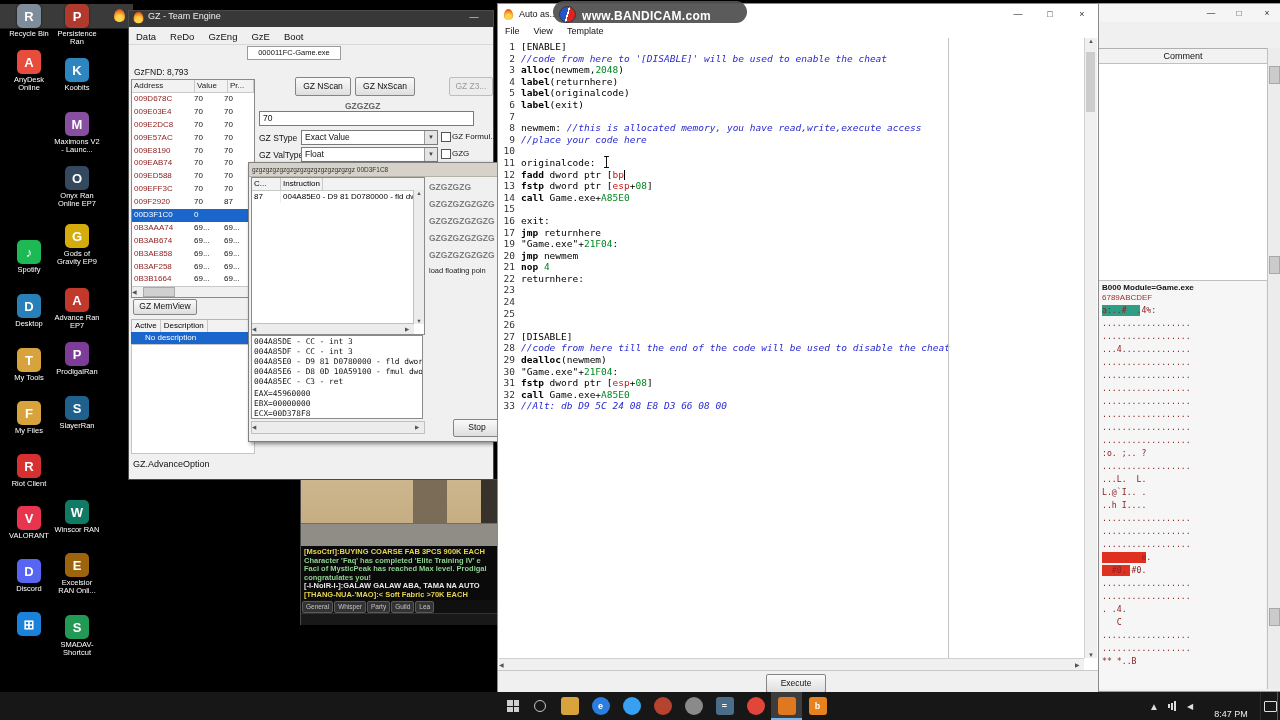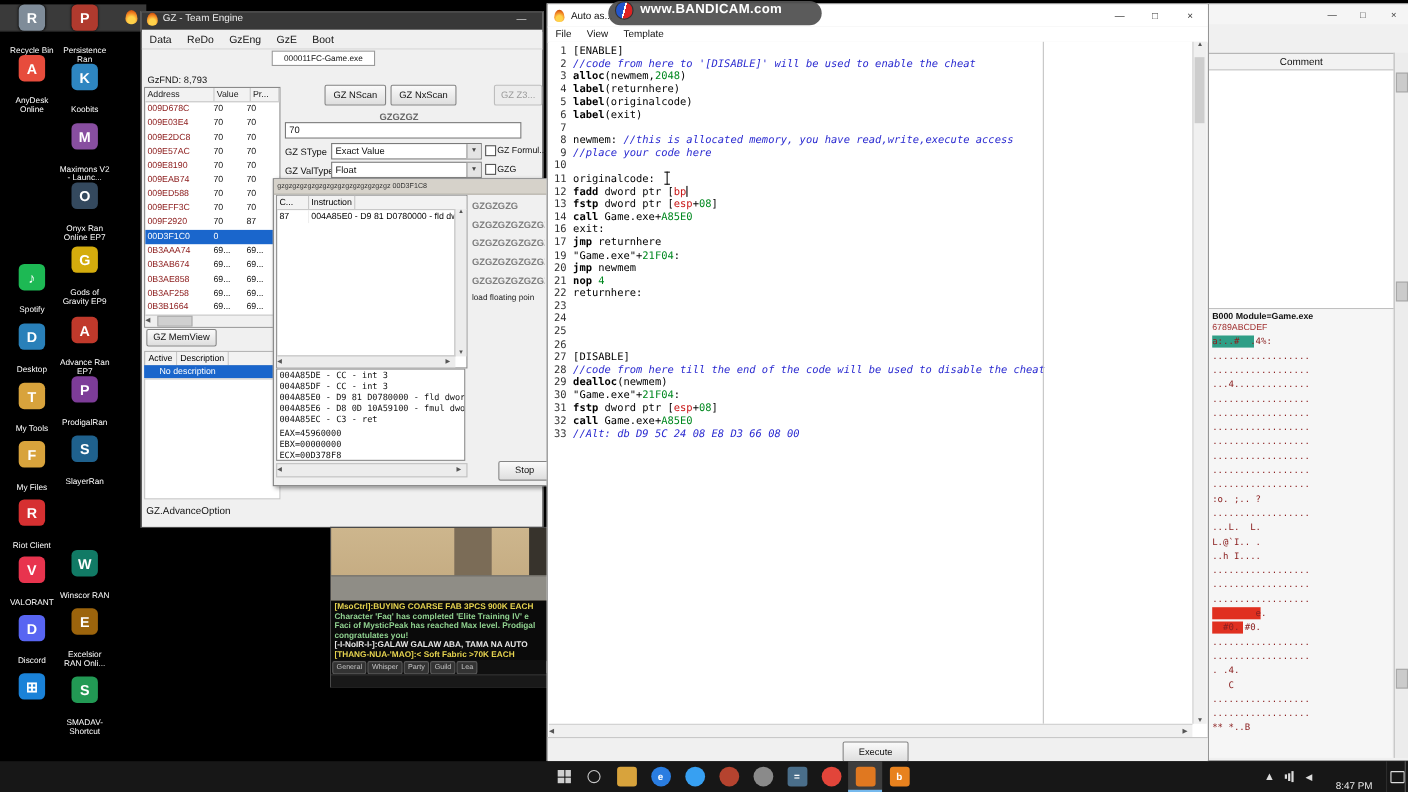--- a/index.html
+++ b/index.html
@@ -9,21 +9,21 @@
   
   #tl-frag{left:0;top:4px;width:133px;height:24px;background:#3a3a3a;border-bottom:1px solid #1d1d1d}
   .flame{width:11px;height:13px;background:radial-gradient(circle at 50% 72%,#ffd24a 0 30%,#f08020 62%,#b33000 100%);
          border-radius:50% 50% 44% 44%/62% 62% 38% 38%}
   #tl-frag .flame{position:absolute;left:114px;top:5px}
   
   .dcol{z-index:3}
   .dicon{position:absolute;width:46px;text-align:center;cursor:default}
   .dglyph{width:24px;height:24px;margin:0 auto;border-radius:5px;display:grid;place-items:center;
           color:#fff;font-size:13px;font-weight:bold;box-shadow:0 0 2px rgba(0,0,0,.8)}
-  .dlabel{font-size:7.5px;line-height:8px;color:#fff;text-shadow:1px 1px 1px #000;margin-top:14px;word-wrap:break-word}
+  .dlabel{font-size:7.5px;line-height:8px;color:#fff;text-shadow:1px 1px 1px #000;margin-top:2px;word-wrap:break-word}
   #dcol-col1{left:6px;top:0;position:absolute;width:46px;height:660px}
   #dcol-col2{left:54px;top:0;position:absolute;width:46px;height:680px}
   #dcol-col1 .dicon:nth-child(1){top:4px}  #dcol-col1 .dicon:nth-child(2){top:50px}
   #dcol-col1 .dicon:nth-child(3){top:240px}#dcol-col1 .dicon:nth-child(4){top:294px}
   #dcol-col1 .dicon:nth-child(5){top:348px}#dcol-col1 .dicon:nth-child(6){top:401px}
   #dcol-col1 .dicon:nth-child(7){top:454px}#dcol-col1 .dicon:nth-child(8){top:506px}
   #dcol-col1 .dicon:nth-child(9){top:559px}#dcol-col1 .dicon:nth-child(10){top:612px}
   #dcol-col2 .dicon:nth-child(1){top:4px}  #dcol-col2 .dicon:nth-child(2){top:58px}
   #dcol-col2 .dicon:nth-child(3){top:112px}#dcol-col2 .dicon:nth-child(4){top:166px}
   #dcol-col2 .dicon:nth-child(5){top:224px}#dcol-col2 .dicon:nth-child(6){top:288px}
@@ -162,21 +162,21 @@
              padding:2px 3px;box-sizing:border-box;overflow:hidden}
   .chline{font-size:7.5px;line-height:8.6px;font-weight:bold;white-space:nowrap;overflow:hidden}
   .ch-y{color:#e6d34f}.ch-g{color:#8fd08f}.ch-w{color:#e8e8e8}
   .chat-tabs{position:absolute;left:0;top:120px;width:100%;height:13px;background:#101010;display:flex;align-items:center}
   .chtab{background:#333;color:#c4c4c4;font-size:6.5px;line-height:10px;border:1px solid #5a5a5a;
          padding:0 3px;margin-left:1px;border-radius:2px}
   .chat-tab-end{position:absolute;right:0;top:121px;width:10px;height:11px;background:#ddd}
   .chat-bottom{position:absolute;left:0;top:133px;width:100%;height:11px;background:#191919;border-top:1px solid #333}
   
   #bandicam{left:553px;top:1px;width:194px;height:22px;background:rgba(82,82,82,.95);border-radius:11px;
-            display:flex;align-items:flex-start;padding:0 6px;box-sizing:border-box;z-index:40}
+            display:flex;align-items:flex-end;padding:0 6px;box-sizing:border-box;z-index:40}
   .bc-logo{width:15px;height:15px;border-radius:50%;margin-right:6px;flex:none;
            background:linear-gradient(105deg,#2255cc 46%,#ffffff 46% 54%,#dd2222 54%);border:1px solid #333}
   .bc-text{color:#fff;font-weight:bold;font-size:12px;letter-spacing:.3px;white-space:nowrap}
   
   #taskbar{left:0;top:692px;width:1280px;height:28px;background:#171717;z-index:50}
   .tb-start{position:absolute;left:500px;top:0;width:26px;height:28px;display:grid;place-items:center}
   .winlogo{width:12px;height:12px;display:grid;grid-template-columns:1fr 1fr;grid-template-rows:1fr 1fr;gap:1px}
   .winlogo span{background:#cfcfcf}
   .tb-search{position:absolute;left:528px;top:0;width:24px;height:28px;display:grid;place-items:center}
   .search-ring{width:10px;height:10px;border:1.5px solid #c8c8c8;border-radius:50%}
@@ -582,20 +582,21 @@
       <div class="cline"><span class="lnum">5</span><span class="lcode"><span class="sg-k">label</span><span class="sg-p">(originalcode)</span></span></div>
       <div class="cline"><span class="lnum">6</span><span class="lcode"><span class="sg-k">label</span><span class="sg-p">(exit)</span></span></div>
       <div class="cline"><span class="lnum">7</span><span class="lcode"></span></div>
       <div class="cline"><span class="lnum">8</span><span class="lcode"><span class="sg-p">newmem: </span><span class="sg-c">//this is allocated memory, you have read,write,execute access</span></span></div>
       <div class="cline"><span class="lnum">9</span><span class="lcode"><span class="sg-c">//place your code here</span></span></div>
       <div class="cline"><span class="lnum">10</span><span class="lcode"></span></div>
       <div class="cline"><span class="lnum">11</span><span class="lcode"><span class="sg-p">originalcode:</span></span></div>
       <div class="cline"><span class="lnum">12</span><span class="lcode"><span class="sg-k">fadd</span><span class="sg-p"> dword ptr [</span><span class="sg-r">bp</span><span class="sg-caret"></span></span></div>
       <div class="cline"><span class="lnum">13</span><span class="lcode"><span class="sg-k">fstp</span><span class="sg-p"> dword ptr [</span><span class="sg-r">esp</span><span class="sg-p">+</span><span class="sg-n">08</span><span class="sg-p">]</span></span></div>
       <div class="cline"><span class="lnum">14</span><span class="lcode"><span class="sg-k">call</span><span class="sg-p"> Game.exe+</span><span class="sg-n">A85E0</span></span></div>
+      <div class="cline"><span class="lnum">15</span><span class="lcode"></span></div>
       <div class="cline"><span class="lnum">16</span><span class="lcode"><span class="sg-p">exit:</span></span></div>
       <div class="cline"><span class="lnum">17</span><span class="lcode"><span class="sg-k">jmp</span><span class="sg-p"> returnhere</span></span></div>
       <div class="cline"><span class="lnum">19</span><span class="lcode"><span class="sg-p">"Game.exe"+</span><span class="sg-n">21F04</span><span class="sg-p">:</span></span></div>
       <div class="cline"><span class="lnum">20</span><span class="lcode"><span class="sg-k">jmp</span><span class="sg-p"> newmem</span></span></div>
       <div class="cline"><span class="lnum">21</span><span class="lcode"><span class="sg-k">nop</span><span class="sg-p"> </span><span class="sg-n">4</span></span></div>
       <div class="cline"><span class="lnum">22</span><span class="lcode"><span class="sg-p">returnhere:</span></span></div>
       <div class="cline"><span class="lnum">23</span><span class="lcode"></span></div>
       <div class="cline"><span class="lnum">24</span><span class="lcode"></span></div>
       <div class="cline"><span class="lnum">25</span><span class="lcode"></span></div>
       <div class="cline"><span class="lnum">26</span><span class="lcode"></span></div>

